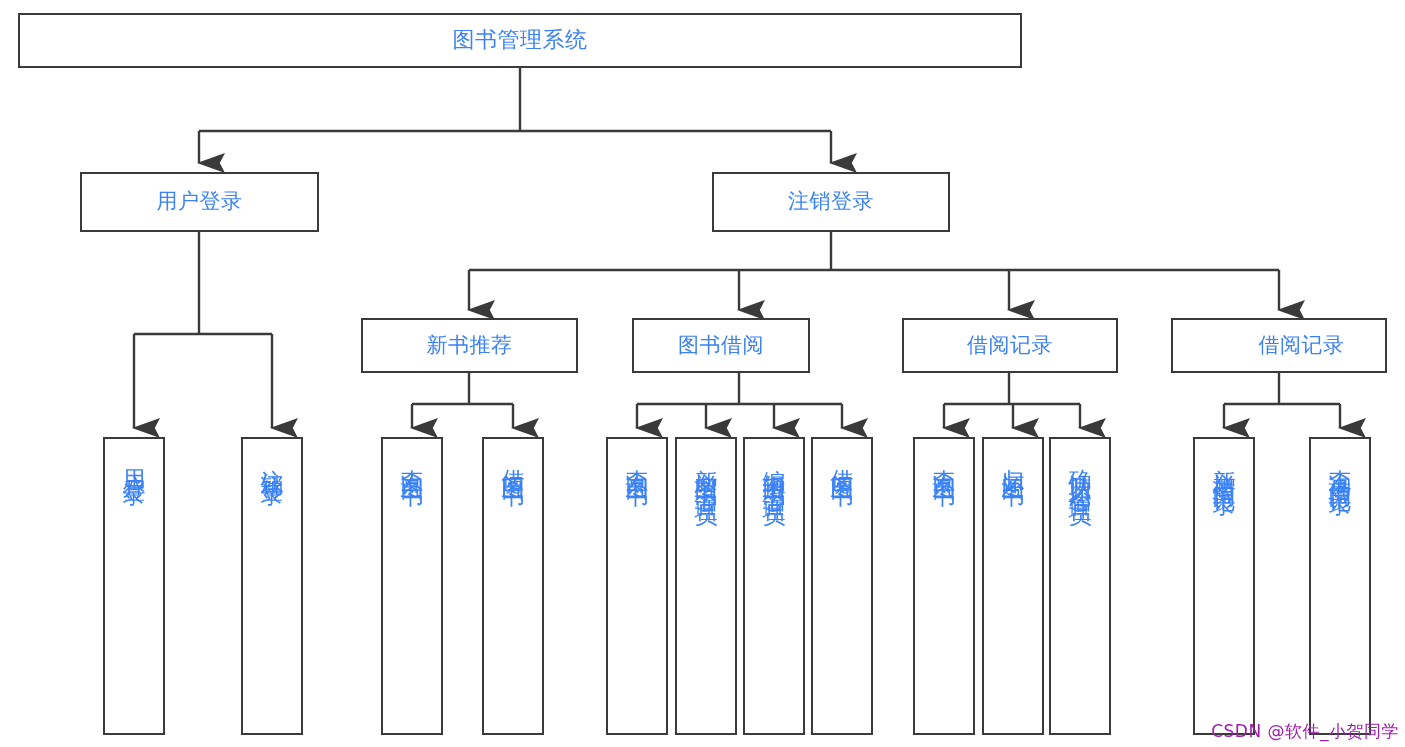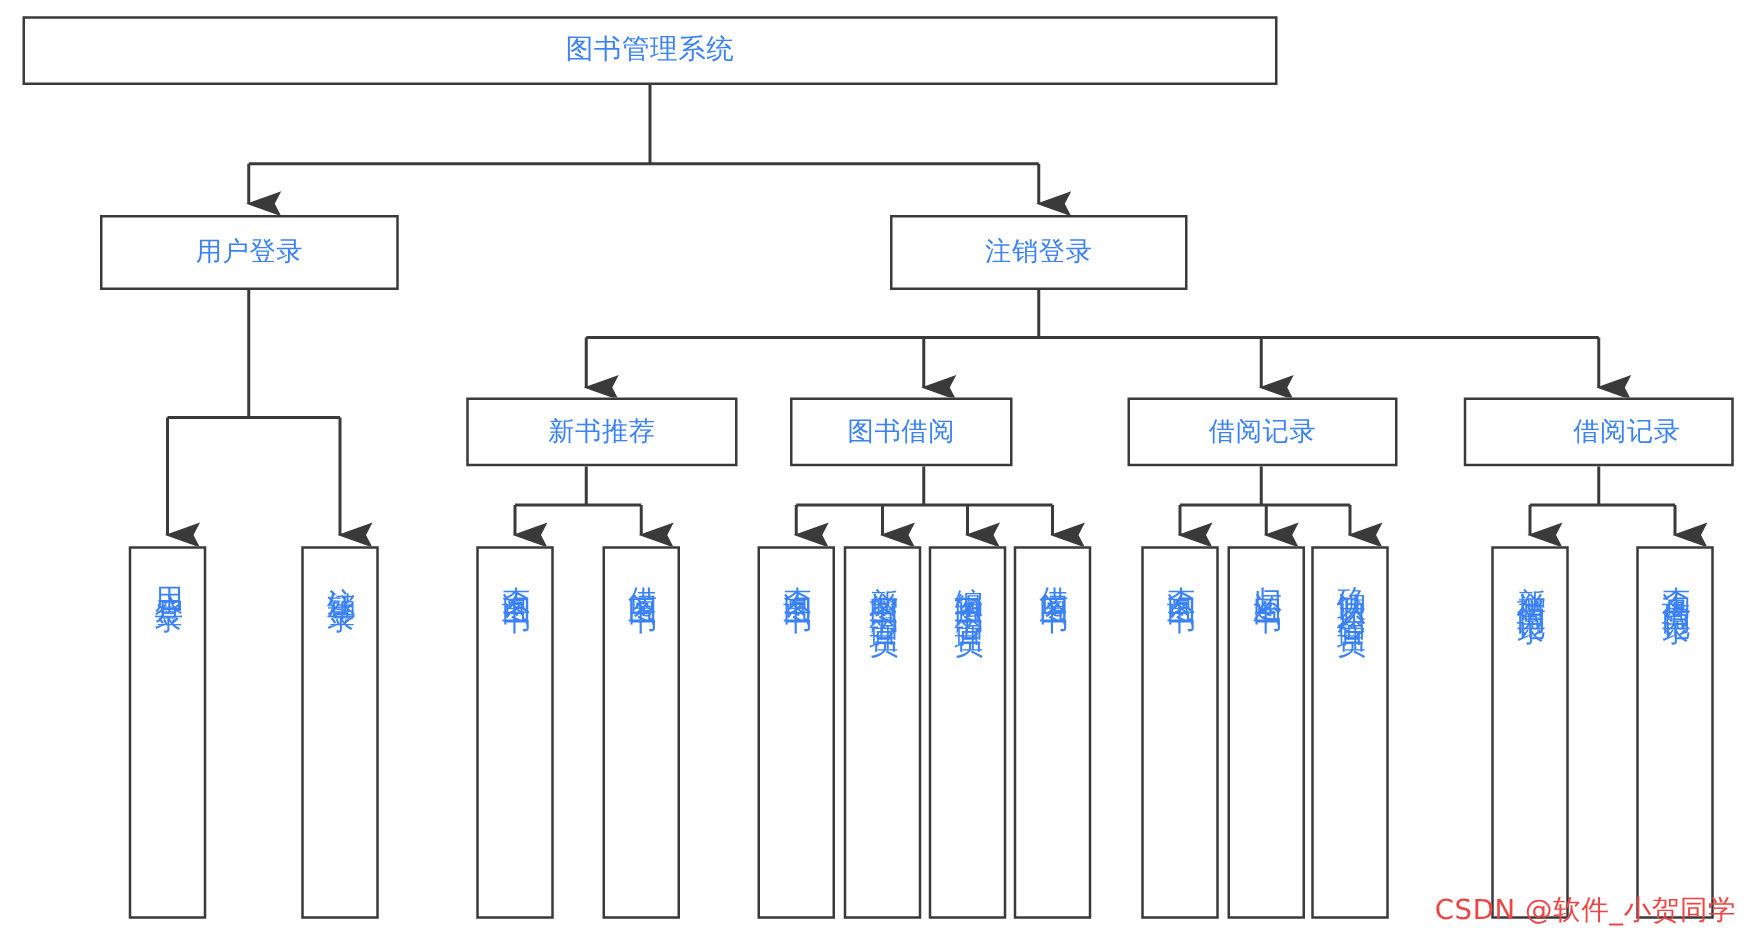--- a/index.html
+++ b/index.html
@@ -57,24 +57,24 @@
   .node.vert .node-label {
     writing-mode: vertical-rl;
     text-orientation: upright;
     font-size: 23px;
     line-height: 1.0;
     letter-spacing: 5px;
     white-space: nowrap;
   }
   .watermark {
     position: absolute;
-    right: 16px;
+    right: 6px;
     bottom: 4px;
-    font-size: 22px;
-    color: #ef4444;
+    font-size: 17px;
+    color: #a21caf;
     letter-spacing: 0.5px;
     z-index: 5;
     white-space: nowrap;
   }
 </style>
 </head>
 <body>
 
 <div id="canvas">
 
@@ -136,21 +136,21 @@
     <span class="node-label">图书管理系统</span>
   </div>
 
   <div class="node horiz" style="left:80px; top:172px; width:239px; height:60px;">
     <span class="node-label">用户登录</span>
   </div>
   <div class="node horiz" style="left:712px; top:172px; width:238px; height:60px;">
     <span class="node-label">注销登录</span>
   </div>
 
-  <div class="node horiz" style="left:361px; top:318px; width:217px; height:55px;margin-left:12px;">
+  <div class="node horiz" style="left:361px; top:318px; width:217px; height:55px;">
     <span class="node-label">新书推荐</span>
   </div>
   <div class="node horiz" style="left:632px; top:318px; width:178px; height:55px;align-items:center;">
     <span class="node-label">图书借阅</span>
   </div>
   <div class="node horiz" style="left:902px; top:318px; width:216px; height:55px;">
     <span class="node-label">借阅记录</span>
   </div>
   <div class="node horiz" style="left:1171px; top:318px; width:216px; height:55px;padding-left:45px;">
     <span class="node-label">借阅记录</span>

